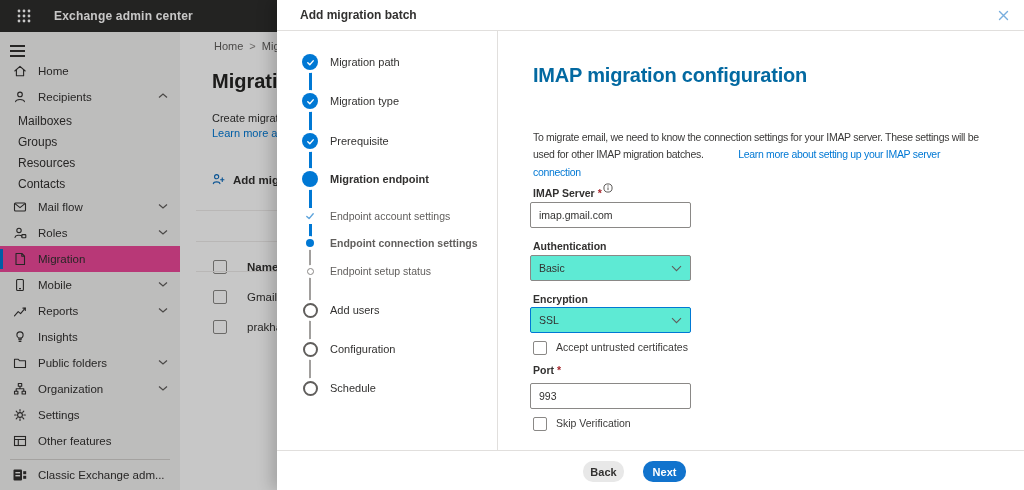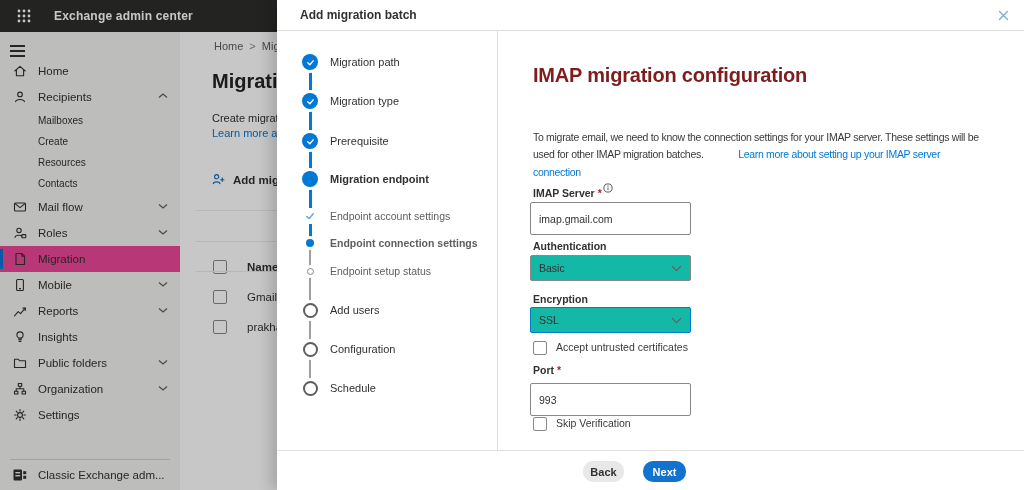--- a/index.html
+++ b/index.html
@@ -15,21 +15,21 @@
   .header { position:absolute; left:0; top:0; width:1024px; height:32px; background:#2e2d2c; z-index:1; display:flex; align-items:center; }
   .waffle { width:32px; height:32px; display:flex; align-items:center; justify-content:center; cursor:pointer; margin-left:8px; }
   .app-title { color:#fff; font-size:12px; font-weight:700; margin-left:14px; letter-spacing:.2px; }
 
   
   .sidebar { position:absolute; left:0; top:32px; width:180px; height:458px; background:#f3f2f1; z-index:1; }
   .hamburger { position:absolute; left:10px; top:8px; width:26px; height:22px; display:flex; flex-direction:column; justify-content:center; gap:3px; cursor:pointer; }
   .hamburger i { display:block; width:15px; height:2px; background:#323130; }
   .nav { position:absolute; left:0; top:26px; width:180px; }
   .nav-item { position:relative; height:26px; display:flex; align-items:center; padding-left:12px; cursor:pointer; font-size:11.5px; color:#323130; }
-  .nav-item.sub { height:21px; padding-left:38px; font-size:10px; }
+  .nav-item.sub { height:21px; padding-left:18px; font-size:12px; }
   .nav-item .nav-icon { width:16px; height:16px; margin-right:10px; color:#323130; flex:none; }
   .nav-item .chev { position:absolute; right:12px; top:50%; margin-top:-4px; color:#605e5c; }
   .nav-item.selected { background:#ec4899; }
   .nav-item.selected::before { content:""; position:absolute; left:0; top:3px; bottom:3px; width:3px; background:#0078d4; }
   .side-div { position:absolute; left:10px; right:10px; top:427px; height:1px; background:#d2d0ce; }
   .classic { position:absolute; left:0; top:430px; width:180px; }
 
   
   .content { position:absolute; left:180px; top:32px; right:0; bottom:0; background:#fff; z-index:1; }
   .breadcrumb { position:absolute; left:34px; top:8px; font-size:11px; color:#605e5c; white-space:nowrap; }
@@ -64,28 +64,28 @@
   .m-done, .m-current { left:25px; top:0; width:16px; height:16px; background:#0078d4; display:flex; align-items:center; justify-content:center; }
   .m-upcoming { left:25.5px; top:.5px; width:15px; height:15px; background:#fff; border:2px solid #605e5c; }
   .m-sub-done { left:27px; top:2px; width:12px; height:12px; background:#fff; border-radius:2px; display:flex; align-items:center; justify-content:center; box-shadow:0 0 0 2px #fff; }
   .m-sub-current { left:29px; top:4px; width:8px; height:8px; background:#0078d4; }
   .m-sub-upcoming { left:29.5px; top:4.5px; width:7px; height:7px; background:#fff; border:1.5px solid #8a8886; }
   .slabel { margin-left:53px; font-size:11px; color:#323130; white-space:nowrap; }
   .step.sub .slabel { margin-left:53px; font-size:10.5px; color:#605e5c; }
   .slabel.bold { font-weight:700; color:#323130; }
 
   
-  .form-heading { position:absolute; left:256px; top:64px; font-size:20px; font-weight:700; color:#7f1d1d; letter-spacing:-.2px; }
+  .form-heading { position:absolute; left:256px; top:64px; font-size:20px; font-weight:700; color:#0369a1; letter-spacing:-.2px; }
   .form-intro { position:absolute; left:256px; top:129px; width:452px; font-size:10.5px; letter-spacing:-.3px; line-height:1.65; color:#3b3a39; }
   .form-intro a { color:#0078d4; text-decoration:none; cursor:pointer;margin-left:32px; }
   .f-label { position:absolute; left:256px; font-size:10.5px; font-weight:700; color:#323130; white-space:nowrap;text-align:right; }
   .req { color:#a4262c; margin-left:3px; font-weight:700; }
   .info-ic { display:inline-block; vertical-align:4px; margin-left:1px; color:#484644; cursor:pointer; }
-  .f-input { position:absolute; left:253px; width:161px; height:33px; border:1px solid #8a8886; border-radius:2px; font-family:"Liberation Sans",sans-serif; font-size:10.5px; color:#323130; padding:0 8px; background:#fff; }
-  .f-select { position:absolute; left:253px; width:161px; height:21px; border:1px solid #8a8886; border-radius:2px; display:flex; align-items:center; padding:12px 8px; font-size:10.5px; color:#323130; cursor:pointer; background:#14b8a6; }
+  .f-input { position:absolute; left:253px; width:161px; height:14px; border:1px solid #8a8886; border-radius:2px; font-family:"Liberation Sans",sans-serif; font-size:10.5px; color:#323130; padding:12px 8px; background:#fff; }
+  .f-select { position:absolute; left:253px; width:161px; height:21px; border:1px solid #8a8886; border-radius:2px; display:flex; align-items:center; padding:12px 8px; font-size:10.5px; color:#323130; cursor:pointer; background:#5eead4; }
   .f-select .sel-chev { position:absolute; right:8px; color:#605e5c; }
   .f-select.focused { border:1.5px solid #0078d4; }
   .f-check { position:absolute; left:256px; display:flex; align-items:flex-start; gap:9px; font-size:10.5px; color:#3b3a39; white-space:nowrap; }
   .lbl-imap{top:183px}.in-imap{top:202px}
   .lbl-auth{top:240px}.sel-auth{top:255px}
   .lbl-enc{top:293px}.sel-enc{top:307px}
   .chk-cert{top:341px}
   .lbl-port{top:364px}.in-port{top:383px}
   .chk-skip{top:417px}
 
@@ -140,21 +140,21 @@
       <span class="chev">
           <svg width="10" height="6" viewBox="0 0 10 6" fill="none" stroke="currentColor" stroke-width="1.2">
             <path d="M1 4.5 5 1 9 4.5"></path>
           </svg>
         </span>
     </div>
     <div class="nav-item sub">
         <span class="nav-label">Mailboxes</span>
       </div>
     <div class="nav-item sub">
-        <span class="nav-label">Create</span>
+        <span class="nav-label">Groups</span>
       </div>
     <div class="nav-item sub">
         <span class="nav-label">Resources</span>
       </div>
     <div class="nav-item sub">
         <span class="nav-label">Contacts</span>
       </div>
     <div class="nav-item">
       <span class="nav-icon">
         <svg width="16" height="16" viewBox="0 0 16 16" fill="none" stroke="currentColor" stroke-width="1.1" stroke-linejoin="round">
@@ -261,20 +261,29 @@
         </span>
     </div>
     <div class="nav-item">
       <span class="nav-icon">
         <svg width="16" height="16" viewBox="0 0 16 16" fill="none" stroke="currentColor" stroke-width="1.1" stroke-linecap="round">
             <circle cx="8" cy="8" r="2.4"></circle>
             <path d="M8 2.6V4.2M8 11.8V13.4M2.6 8H4.2M11.8 8H13.4M4.2 4.2 5.3 5.3M10.7 10.7 11.8 11.8M11.8 4.2 10.7 5.3M5.3 10.7 4.2 11.8"></path>
           </svg>
       </span>
       <span class="nav-label">Settings</span>
+    </div>
+    <div class="nav-item">
+      <span class="nav-icon">
+        <svg width="16" height="16" viewBox="0 0 16 16" fill="none" stroke="currentColor" stroke-width="1.1">
+            <rect x="2.5" y="3.5" width="11" height="9"></rect>
+            <path d="M2.5 6.5H13.5M6.3 6.5V12.5"></path>
+          </svg>
+      </span>
+      <span class="nav-label">Other features</span>
     </div>
   </div>
   <div class="side-div"></div>
   <div class="classic">
     <div class="nav-item">
       <span class="nav-icon">
         <svg width="16" height="16" viewBox="0 0 16 16">
             <rect x="1.5" y="2.5" width="8.5" height="11" rx="1" fill="#323130"></rect>
             <rect x="3.4" y="5" width="4.7" height="1.4" fill="#f3f2f1"></rect>
             <rect x="3.4" y="8" width="4.7" height="1.4" fill="#f3f2f1"></rect>

